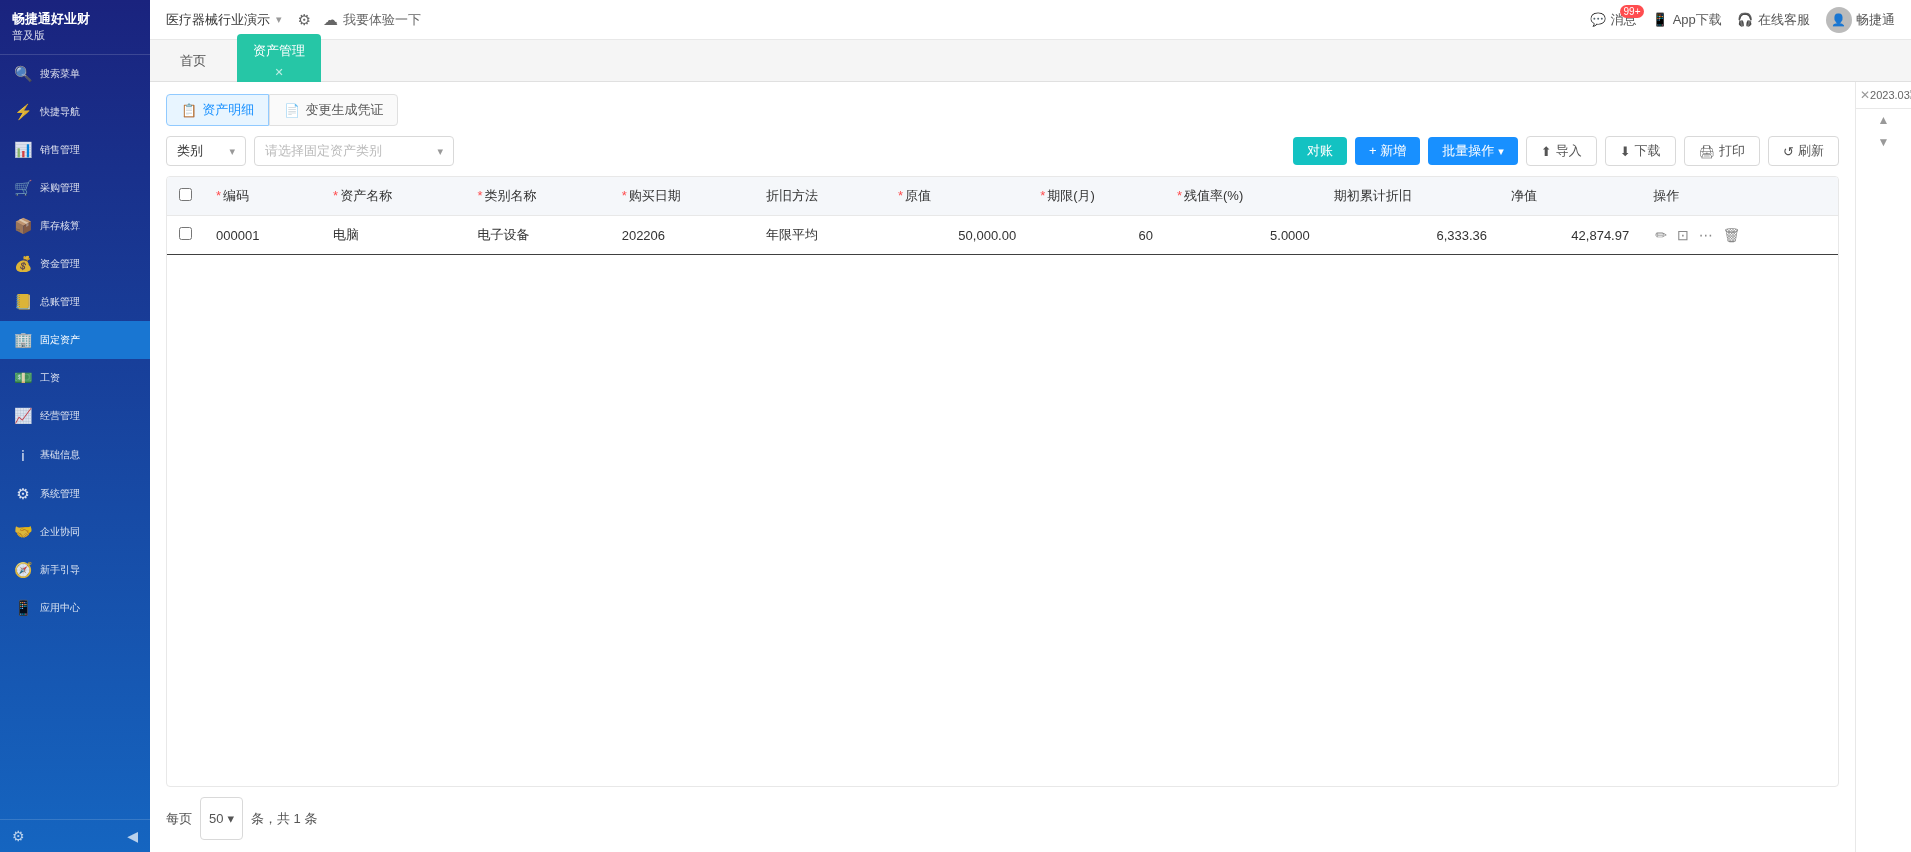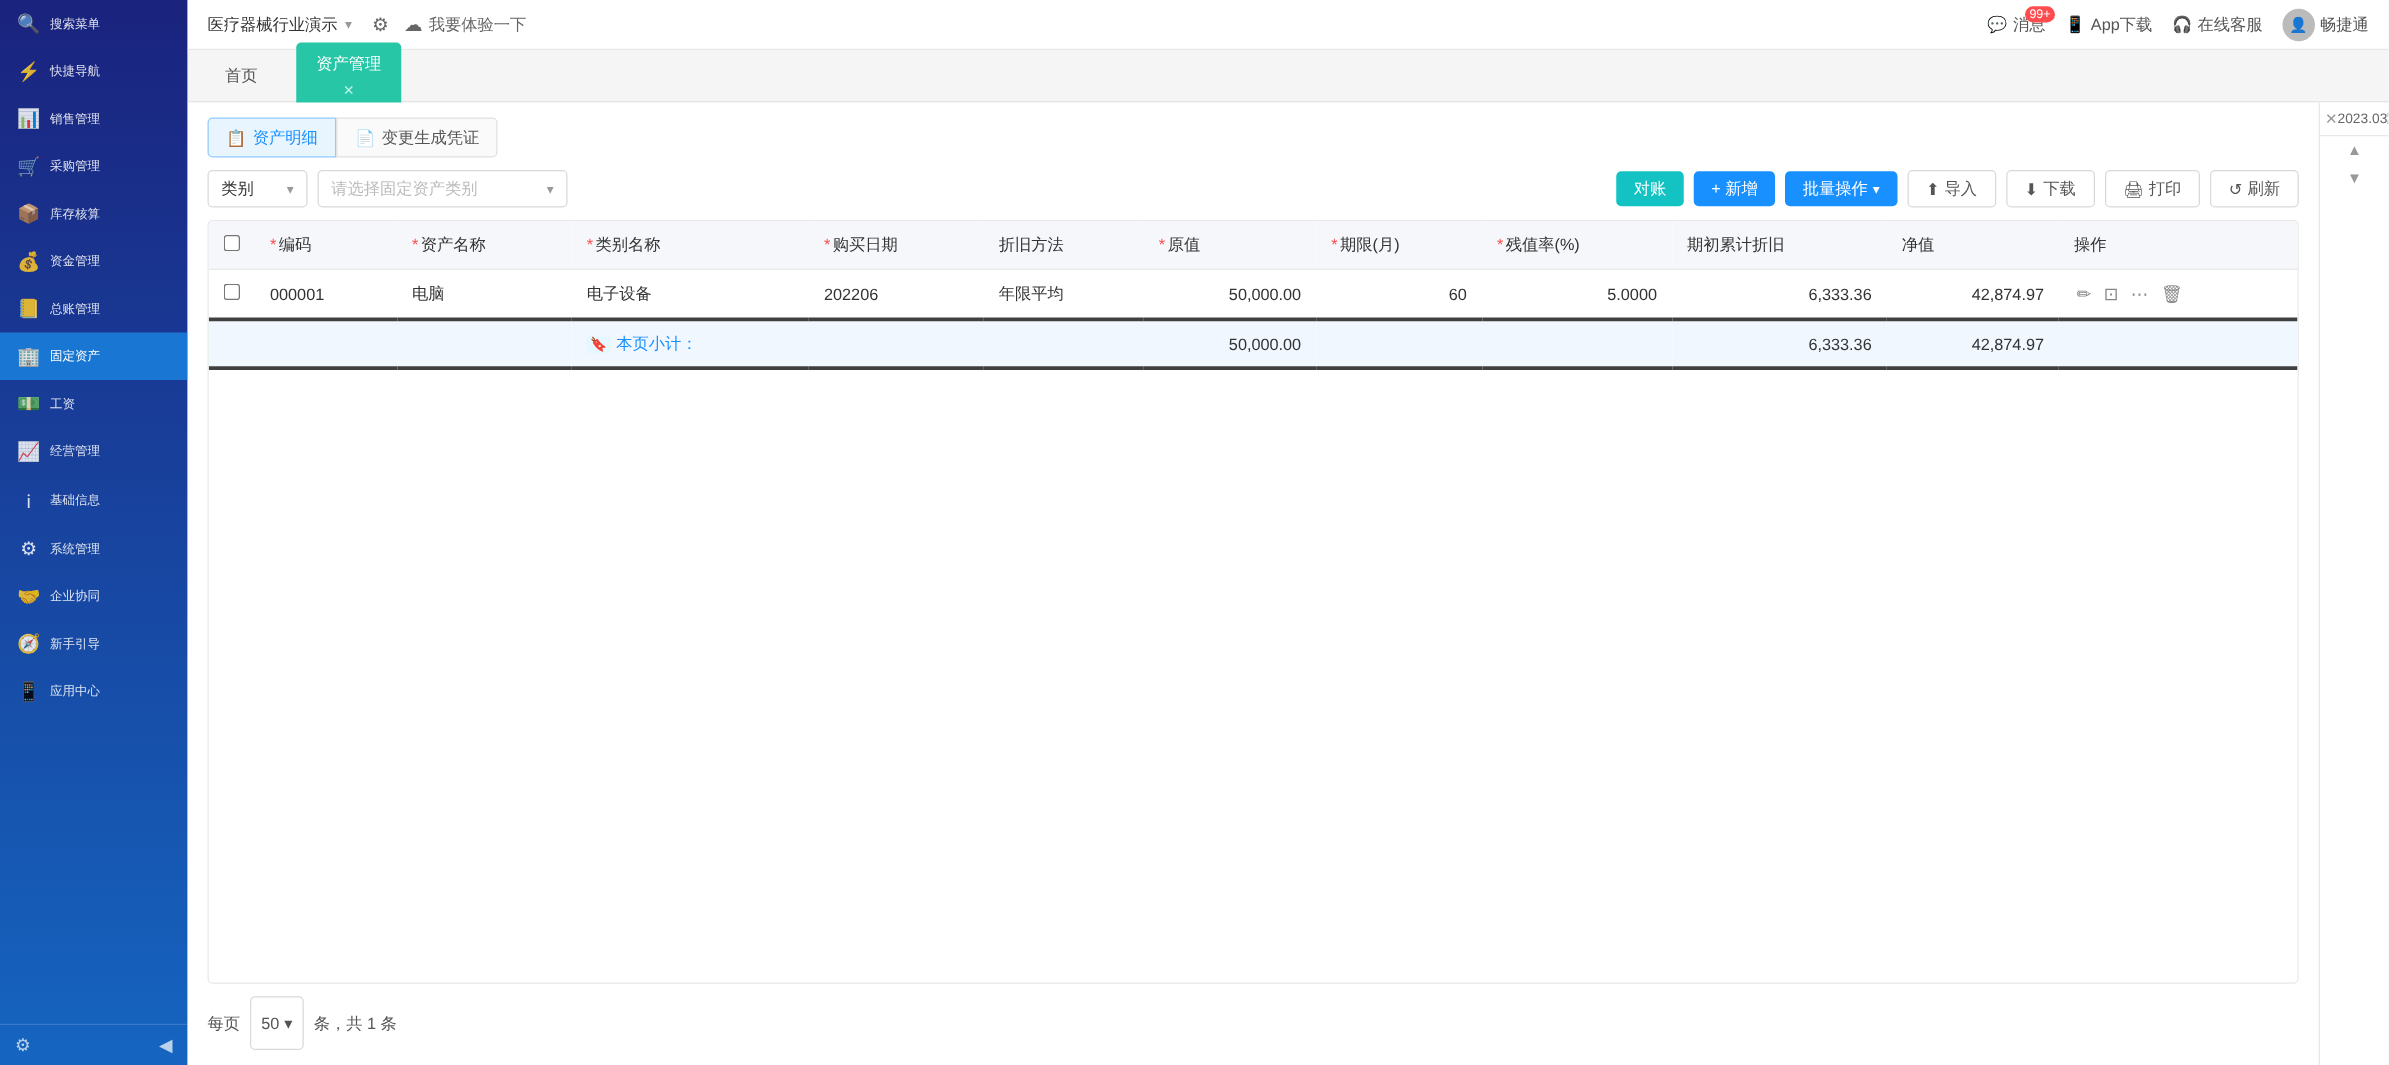--- a/index.html
+++ b/index.html
@@ -289,21 +289,21 @@
       text-align: left;
       font-weight: 500;
       color: #333;
       border-bottom: 1px solid #e8e8e8;
       white-space: nowrap;
       font-size: 13px;
     }
     th .required { color: #ff4d4f; margin-right: 2px; }
     td {
       padding: 9px 12px;
-      border-bottom: 3px solid #404040;
+      border-bottom: 1px solid #404040;
       color: #333;
       font-size: 13px;
       white-space: nowrap;
     }
     .subtotal-row td {
       background: #f0f7ff;
       color: #333;
     }
     .checkbox-cell { width: 36px; text-align: center; }
     .action-icons { display: flex; align-items: center; gap: 6px; }
@@ -385,20 +385,26 @@
       padding: 4px;
       cursor: pointer;
       color: #999;
       font-size: 12px;
     }
   </style>
 </head>
 <body>
 
 <div class="sidebar">
+  <div class="sidebar-logo">
+    <div>
+      <div>畅捷通好业财</div>
+      <div class="edition">普及版</div>
+    </div>
+  </div>
   <div class="sidebar-scroll">
 
   <div class="sidebar-item">
         <span class="item-icon">🔍</span>
         <span class="item-label">搜索菜单</span>
       </div>
       <div class="sidebar-item">
         <span class="item-icon">⚡</span>
         <span class="item-label">快捷导航</span>
       </div>
@@ -595,36 +601,20 @@
     <td style="text-align:right">42,874.97</td>
     <td>
       <div class="action-icons">
         <span class="action-icon">✏</span>
         <span class="action-icon">⊡</span>
         <span class="action-icon">⋯</span>
         <span class="action-icon">🗑</span>
       </div>
     </td>
   </tr>
-              <tr class="subtotal-row">
-  <td></td>
-  <td></td>
-  <td></td>
-  <td colspan="1" style="color:#1890ff;">
-    <span style="margin-right:4px;font-size:11px;background:#e6f7ff;padding:1px 3px;border-radius:2px;color:#1890ff;">🔖</span>本页小计：
-  </td>
-  <td></td>
-  <td></td>
-  <td style="text-align:right">50,000.00</td>
-  <td></td>
-  <td></td>
-  <td style="text-align:right">6,333.36</td>
-  <td style="text-align:right">42,874.97</td>
-  <td></td>
-</tr>
             </tbody>
         </table>
       </div>
 
       <div class="pagination">
         <span>每页</span>
         <div class="page-size-select">
           <span>50</span>
           <span>▾</span>
         </div>

